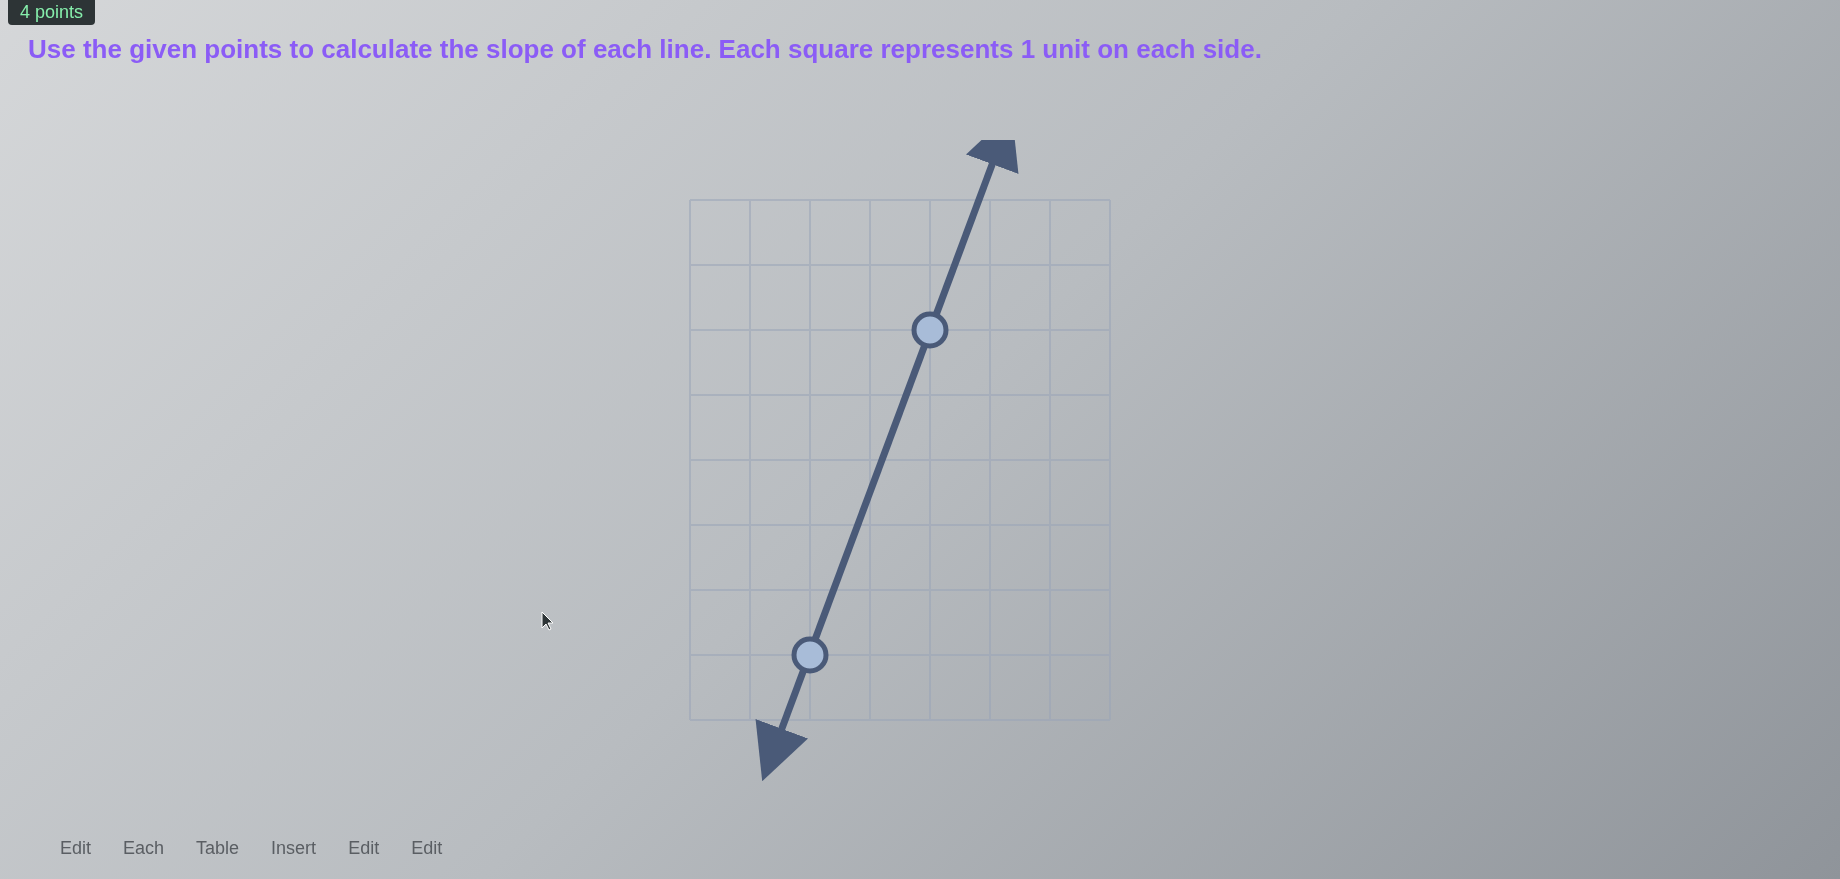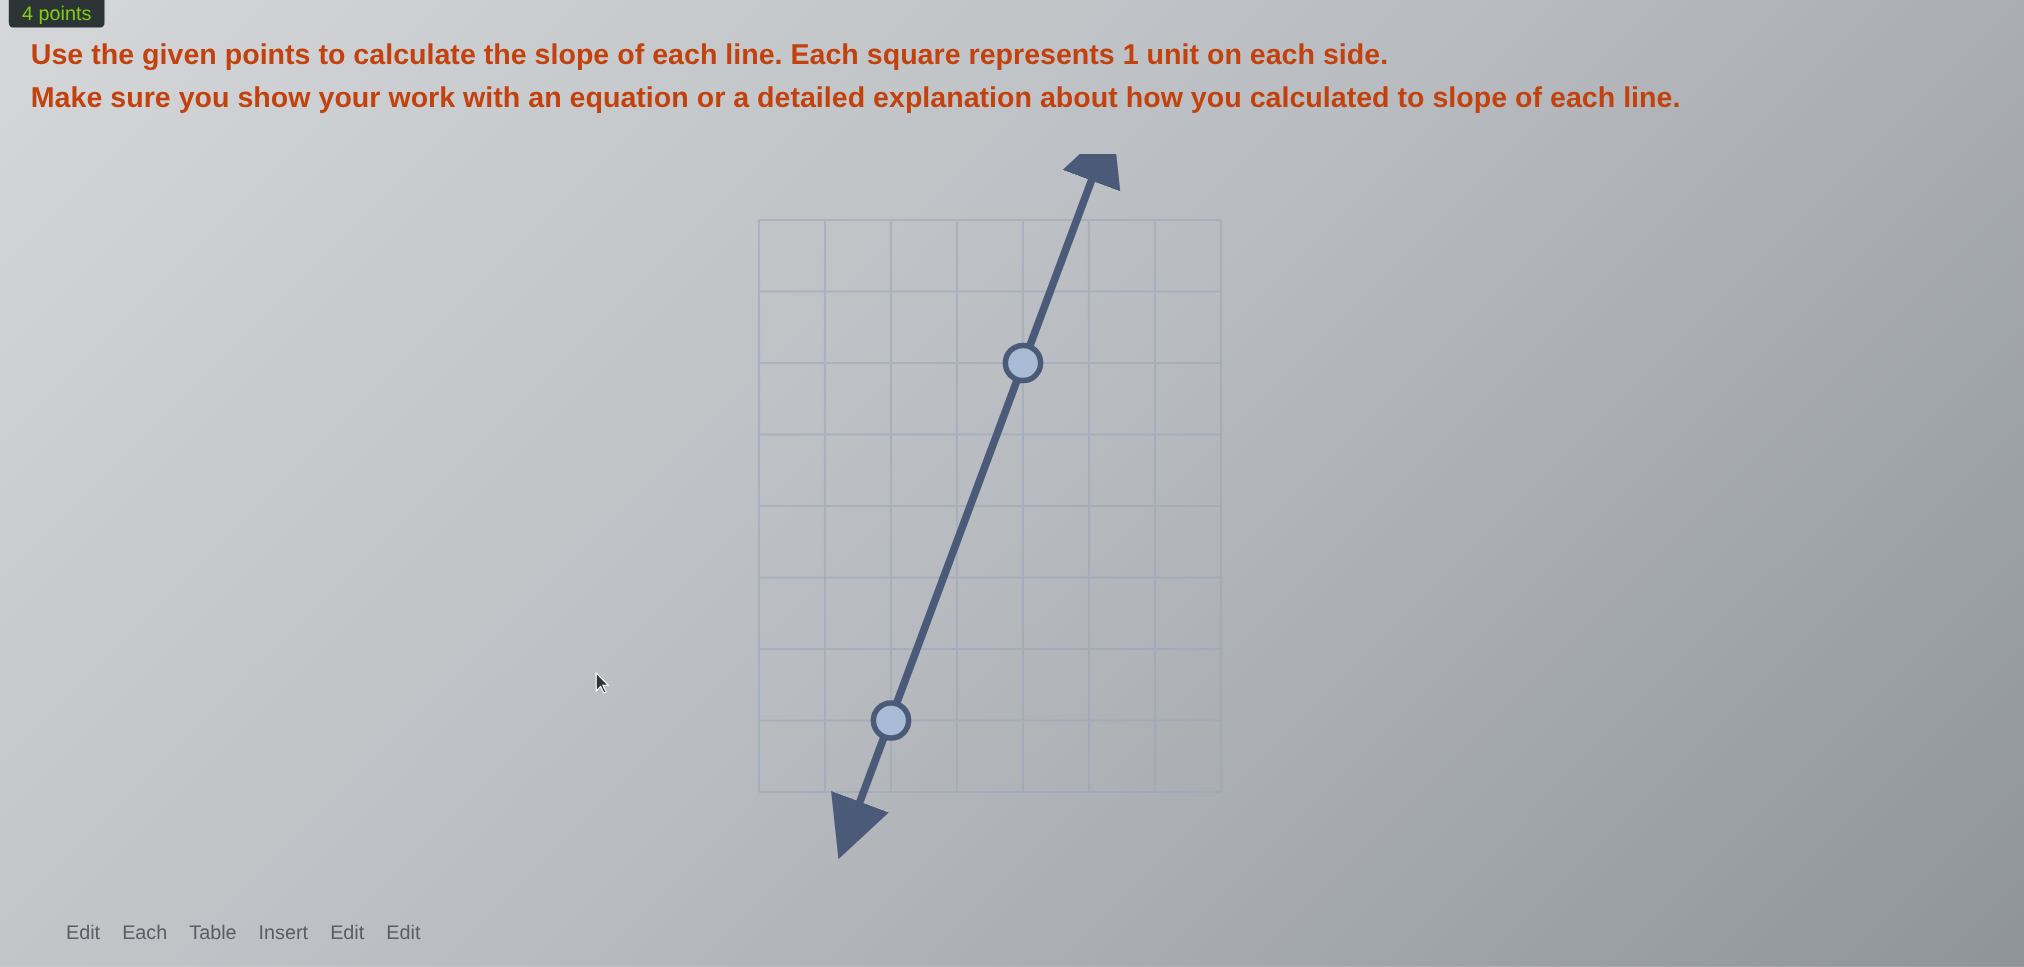--- a/index.html
+++ b/index.html
@@ -15,51 +15,51 @@
       height: 879px;
       position: relative;
       overflow: hidden;
     }
     
     .points-badge {
       position: absolute;
       top: 0;
       left: 8px;
       background: #2d3436;
-      color: #84cc16;
+      color: #86efac;
       padding: 2px 12px;
       font-size: 18px;
       border-radius: 0 0 4px 4px;
     }
     
     .question-text {
       position: absolute;
       top: 30px;
       left: 28px;
       right: 20px;
       font-size: 26px;
       font-weight: bold;
-      color: #c2410c;
+      color: #8b5cf6;
       line-height: 1.5;
     }
     
     .graph-container {
       position: absolute;
       top: 140px;
       left: 660px;
       width: 480px;
       height: 650px;
     }
     
     .toolbar {
       position: absolute;
       bottom: 20px;
       left: 60px;
       display: flex;
-      gap: 20px;
+      gap: 32px;
       color: #5a5e63;
       font-size: 18px;
     }
     
     .toolbar-item {
       cursor: pointer;
     }
     
     .cursor-icon {
       position: absolute;
@@ -71,21 +71,20 @@
   </style>
 </head>
 <body>
 
 <div class="points-badge">
   <span>4 points</span>
 </div>
 
 <div class="question-text">
   <div>Use the given points to calculate the slope of each line. Each square represents 1 unit on each side.</div>
-  <div>Make sure you show your work with an equation or a detailed explanation about how you calculated to slope of each line.</div>
 </div>
 
 <div class="graph-container">
   <svg width="480" height="650" viewBox="0 0 480 650">
 
     <g stroke="#9aa5b8" stroke-width="2" opacity="0.55">
 
       <line x1="30" y1="60" x2="30" y2="580"></line>
       <line x1="90" y1="60" x2="90" y2="580"></line>
       <line x1="150" y1="60" x2="150" y2="580"></line>

